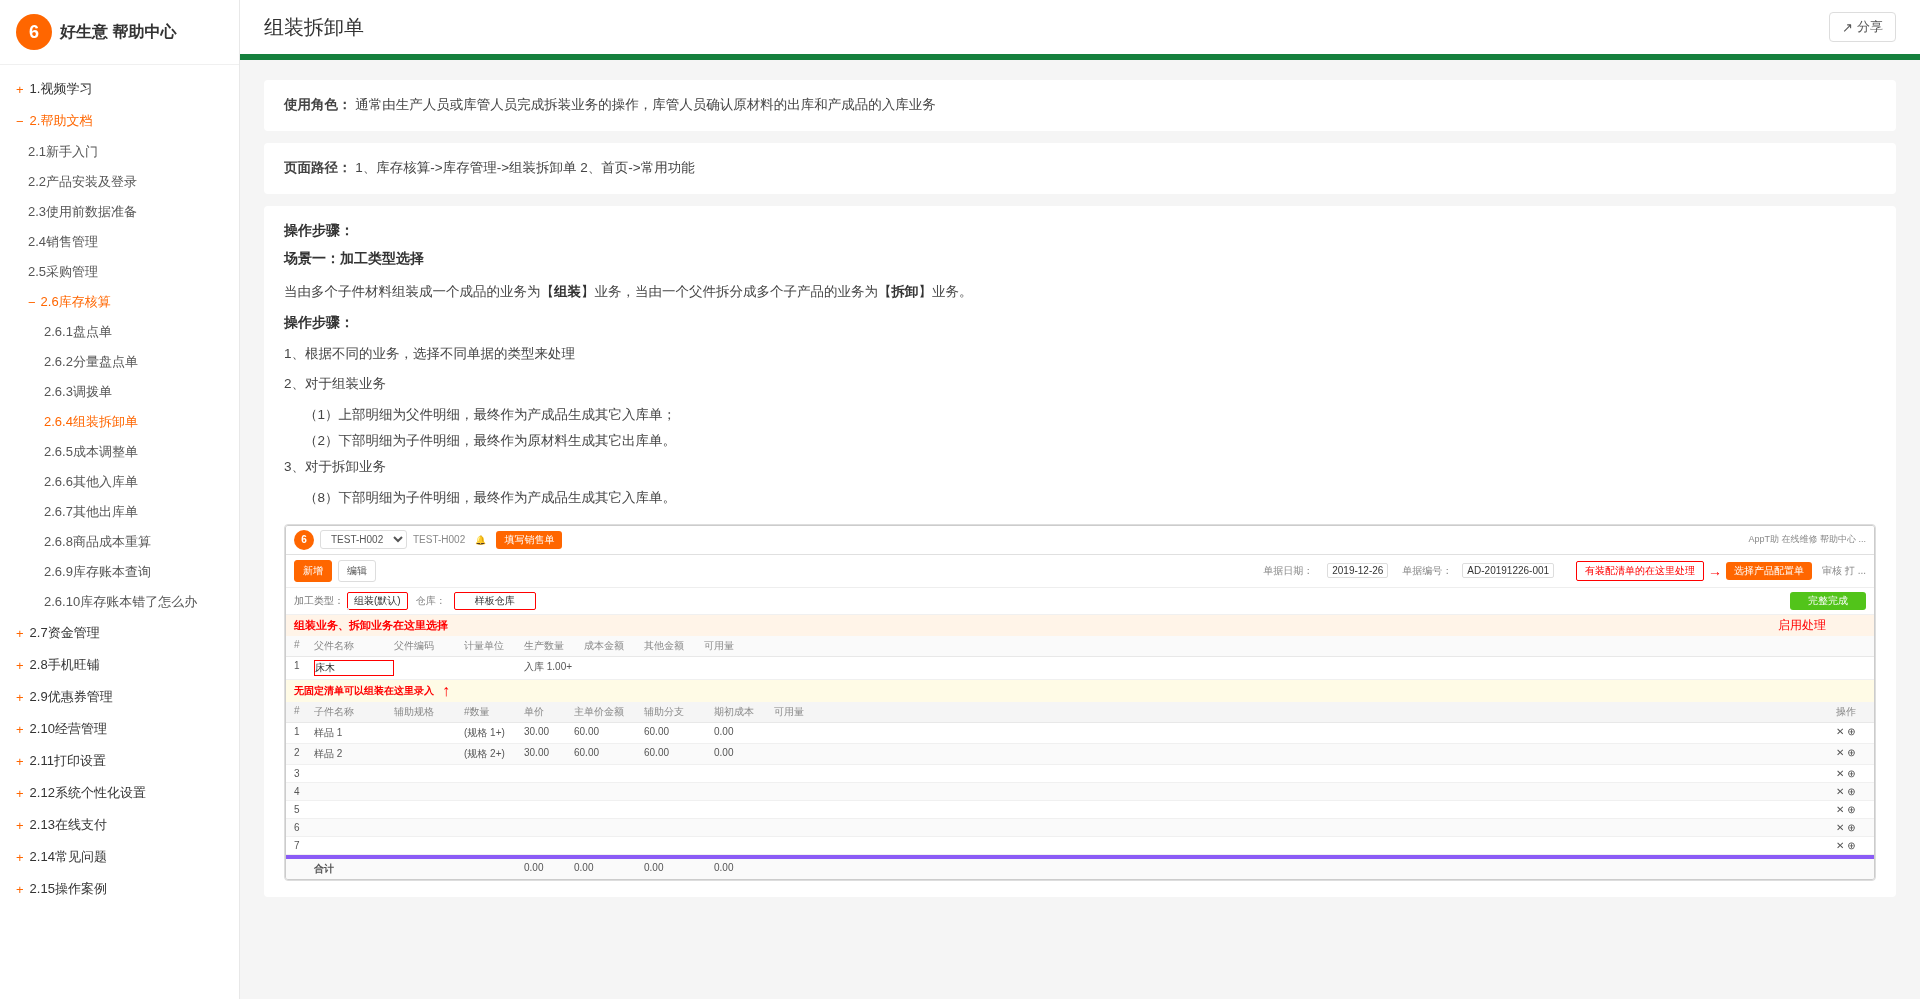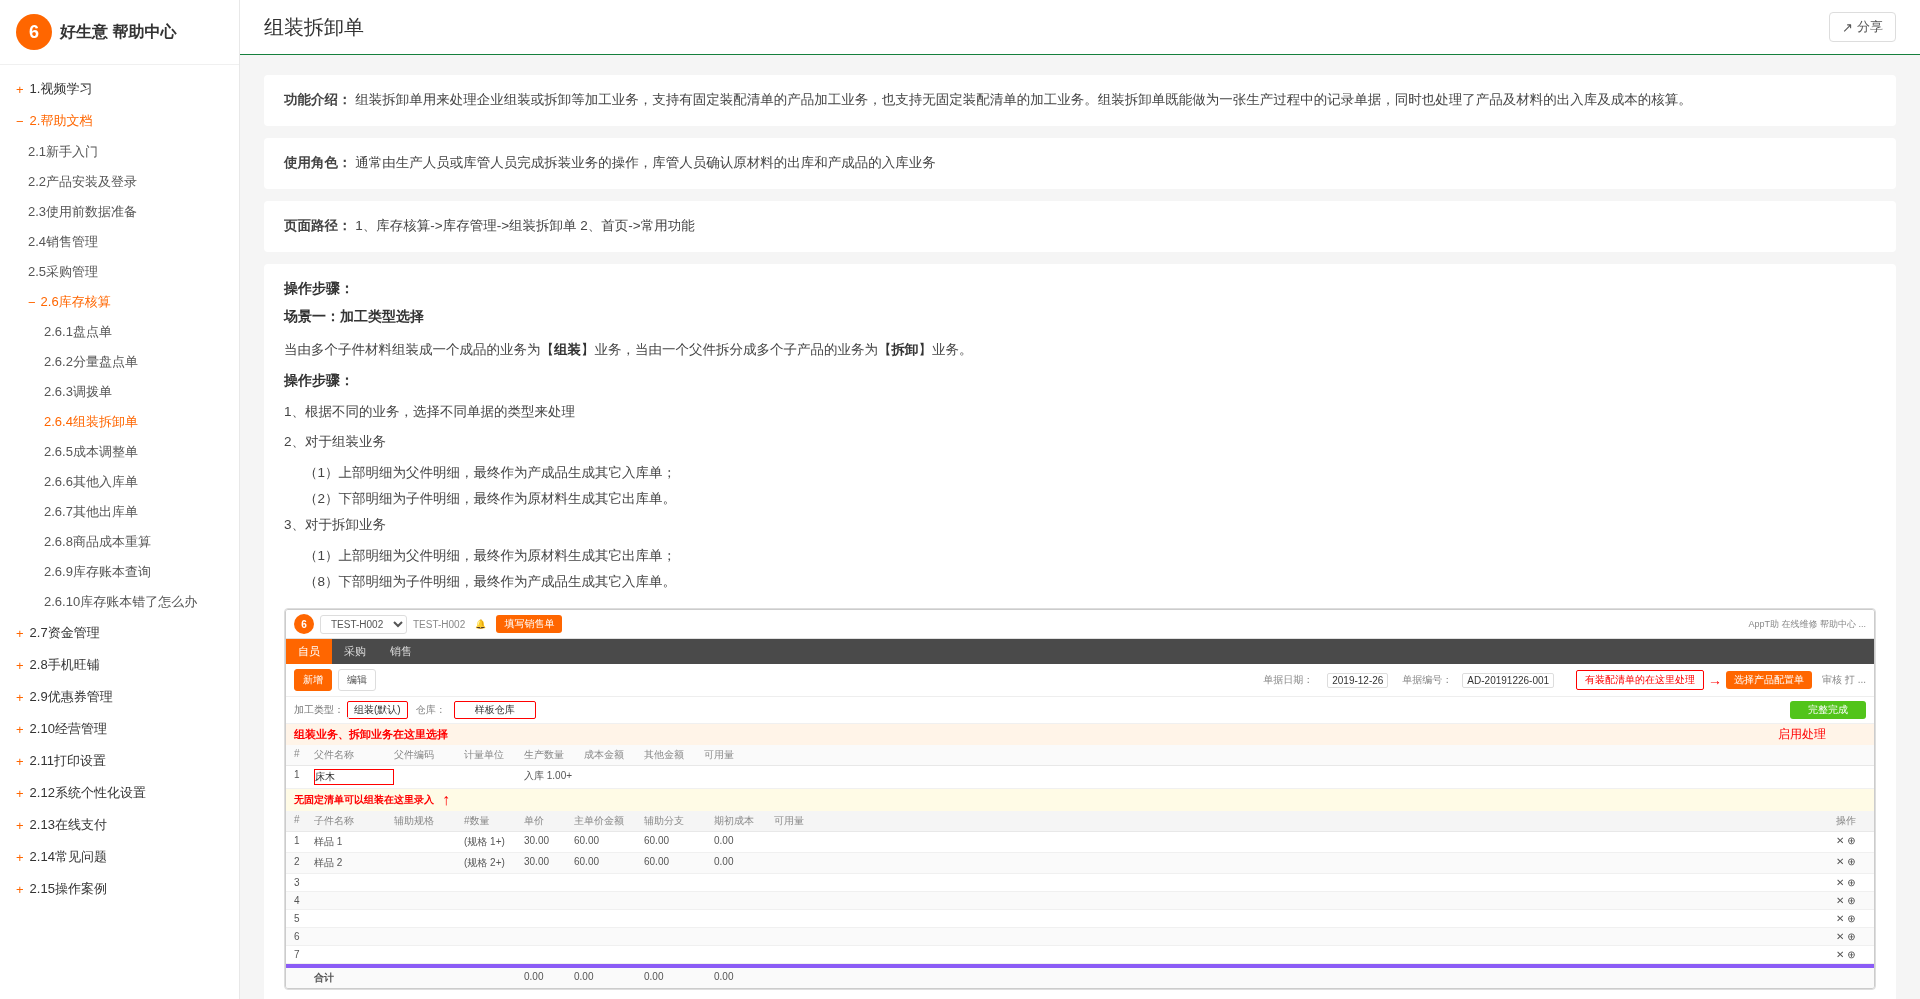--- a/index.html
+++ b/index.html
@@ -89,21 +89,21 @@
 
     
     .main-area {
       flex: 1;
       display: flex;
       flex-direction: column;
       overflow: hidden;
     }
     .top-bar {
       background: #fff;
-      border-bottom: 1px solid #15803d;
+      border-bottom: 6px solid #15803d;
       padding: 12px 24px;
       display: flex;
       align-items: center;
       justify-content: space-between;
     }
     .page-title { font-size: 20px; font-weight: 500; color: #333; }
     .share-btn {
       background: #fff; border: 1px solid #ddd; border-radius: 4px;
       padding: 5px 12px; cursor: pointer; color: #555; font-size: 13px;
       display: flex; align-items: center; gap: 4px;
@@ -362,24 +362,20 @@
   <div class="top-bar">
     <h1 class="page-title">组装拆卸单</h1>
     <button class="share-btn">
       <span>↗</span>
       <span>分享</span>
     </button>
   </div>
 
   <div class="content-area">
 
-    <div class="info-block">
-      <span class="label">功能介绍：</span>
-      <span>组装拆卸单用来处理企业组装或拆卸等加工业务，支持有固定装配清单的产品加工业务，也支持无固定装配清单的加工业务。组装拆卸单既能做为一张生产过程中的记录单据，同时也处理了产品及材料的出入库及成本的核算。</span>
-    </div>
 
     <div class="info-block">
       <span class="label">使用角色：</span>
       <span>通常由生产人员或库管人员完成拆装业务的操作，库管人员确认原材料的出库和产成品的入库业务</span>
     </div>
 
     <div class="info-block">
       <span class="label">页面路径：</span>
       <span>1、库存核算-&gt;库存管理-&gt;组装拆卸单  2、首页-&gt;常用功能</span>
     </div>
@@ -398,46 +394,40 @@
       <p class="content-text">1、根据不同的业务，选择不同单据的类型来处理</p>
 
       <p class="content-text">2、对于组装业务</p>
       <ul class="sub-steps">
         <li>（1）上部明细为父件明细，最终作为产成品生成其它入库单；</li>
         <li>（2）下部明细为子件明细，最终作为原材料生成其它出库单。</li>
       </ul>
 
       <p class="content-text">3、对于拆卸业务</p>
       <ul class="sub-steps">
-        <li>（1）上部明细为父件明细，最终作为原材料生成其它出库单；</li>
         <li>（8）下部明细为子件明细，最终作为产成品生成其它入库单。</li>
       </ul>
 
       <div class="screenshot-container">
         <div class="app-screenshot">
 
           <div class="app-topbar">
             <div class="app-logo">6</div>
             <select class="app-select">
               <option>TEST-H002</option>
             </select>
             <span style="font-size:10px; color:#888;">TEST-H002</span>
             <div style="display:flex; gap:2px; margin-left:4px;">
               <span style="font-size:9px; color:#f60;">🔔</span>
             </div>
             <button class="app-btn-orange" style="margin-left:4px;">填写销售单</button>
             <div style="flex:1;"></div>
             <span style="font-size:9px; color:#888;">AppT助  在线维修  帮助中心  ...</span>
           </div>
 
-          <div style="display:flex; background:#4a4a4a; align-items:stretch; padding:0;">
-            <div style="background:#f60; color:#fff; padding:5px 12px; font-size:11px; cursor:pointer;">自员</div>
-            <div style="color:#ddd; padding:5px 12px; font-size:11px; cursor:pointer;">采购</div>
-            <div style="color:#ddd; padding:5px 12px; font-size:11px; cursor:pointer;">销售</div>
-          </div>
 
           <div class="app-toolbar">
             <button class="toolbar-btn active">新增</button>
             <button class="toolbar-btn">编辑</button>
             <div style="flex:1;"></div>
             <span style="font-size:10px; color:#888; margin-right:8px;">单据日期：</span>
             <span style="font-size:10px; color:#333; border: 1px solid #ddd; padding:1px 4px; border-radius:2px;">2019-12-26</span>
             <span style="font-size:10px; color:#888; margin-left:8px; margin-right:4px;">单据编号：</span>
             <span style="font-size:10px; color:#333; border:1px solid #ddd; padding:1px 4px; border-radius:2px;">AD-20191226-001</span>
 

